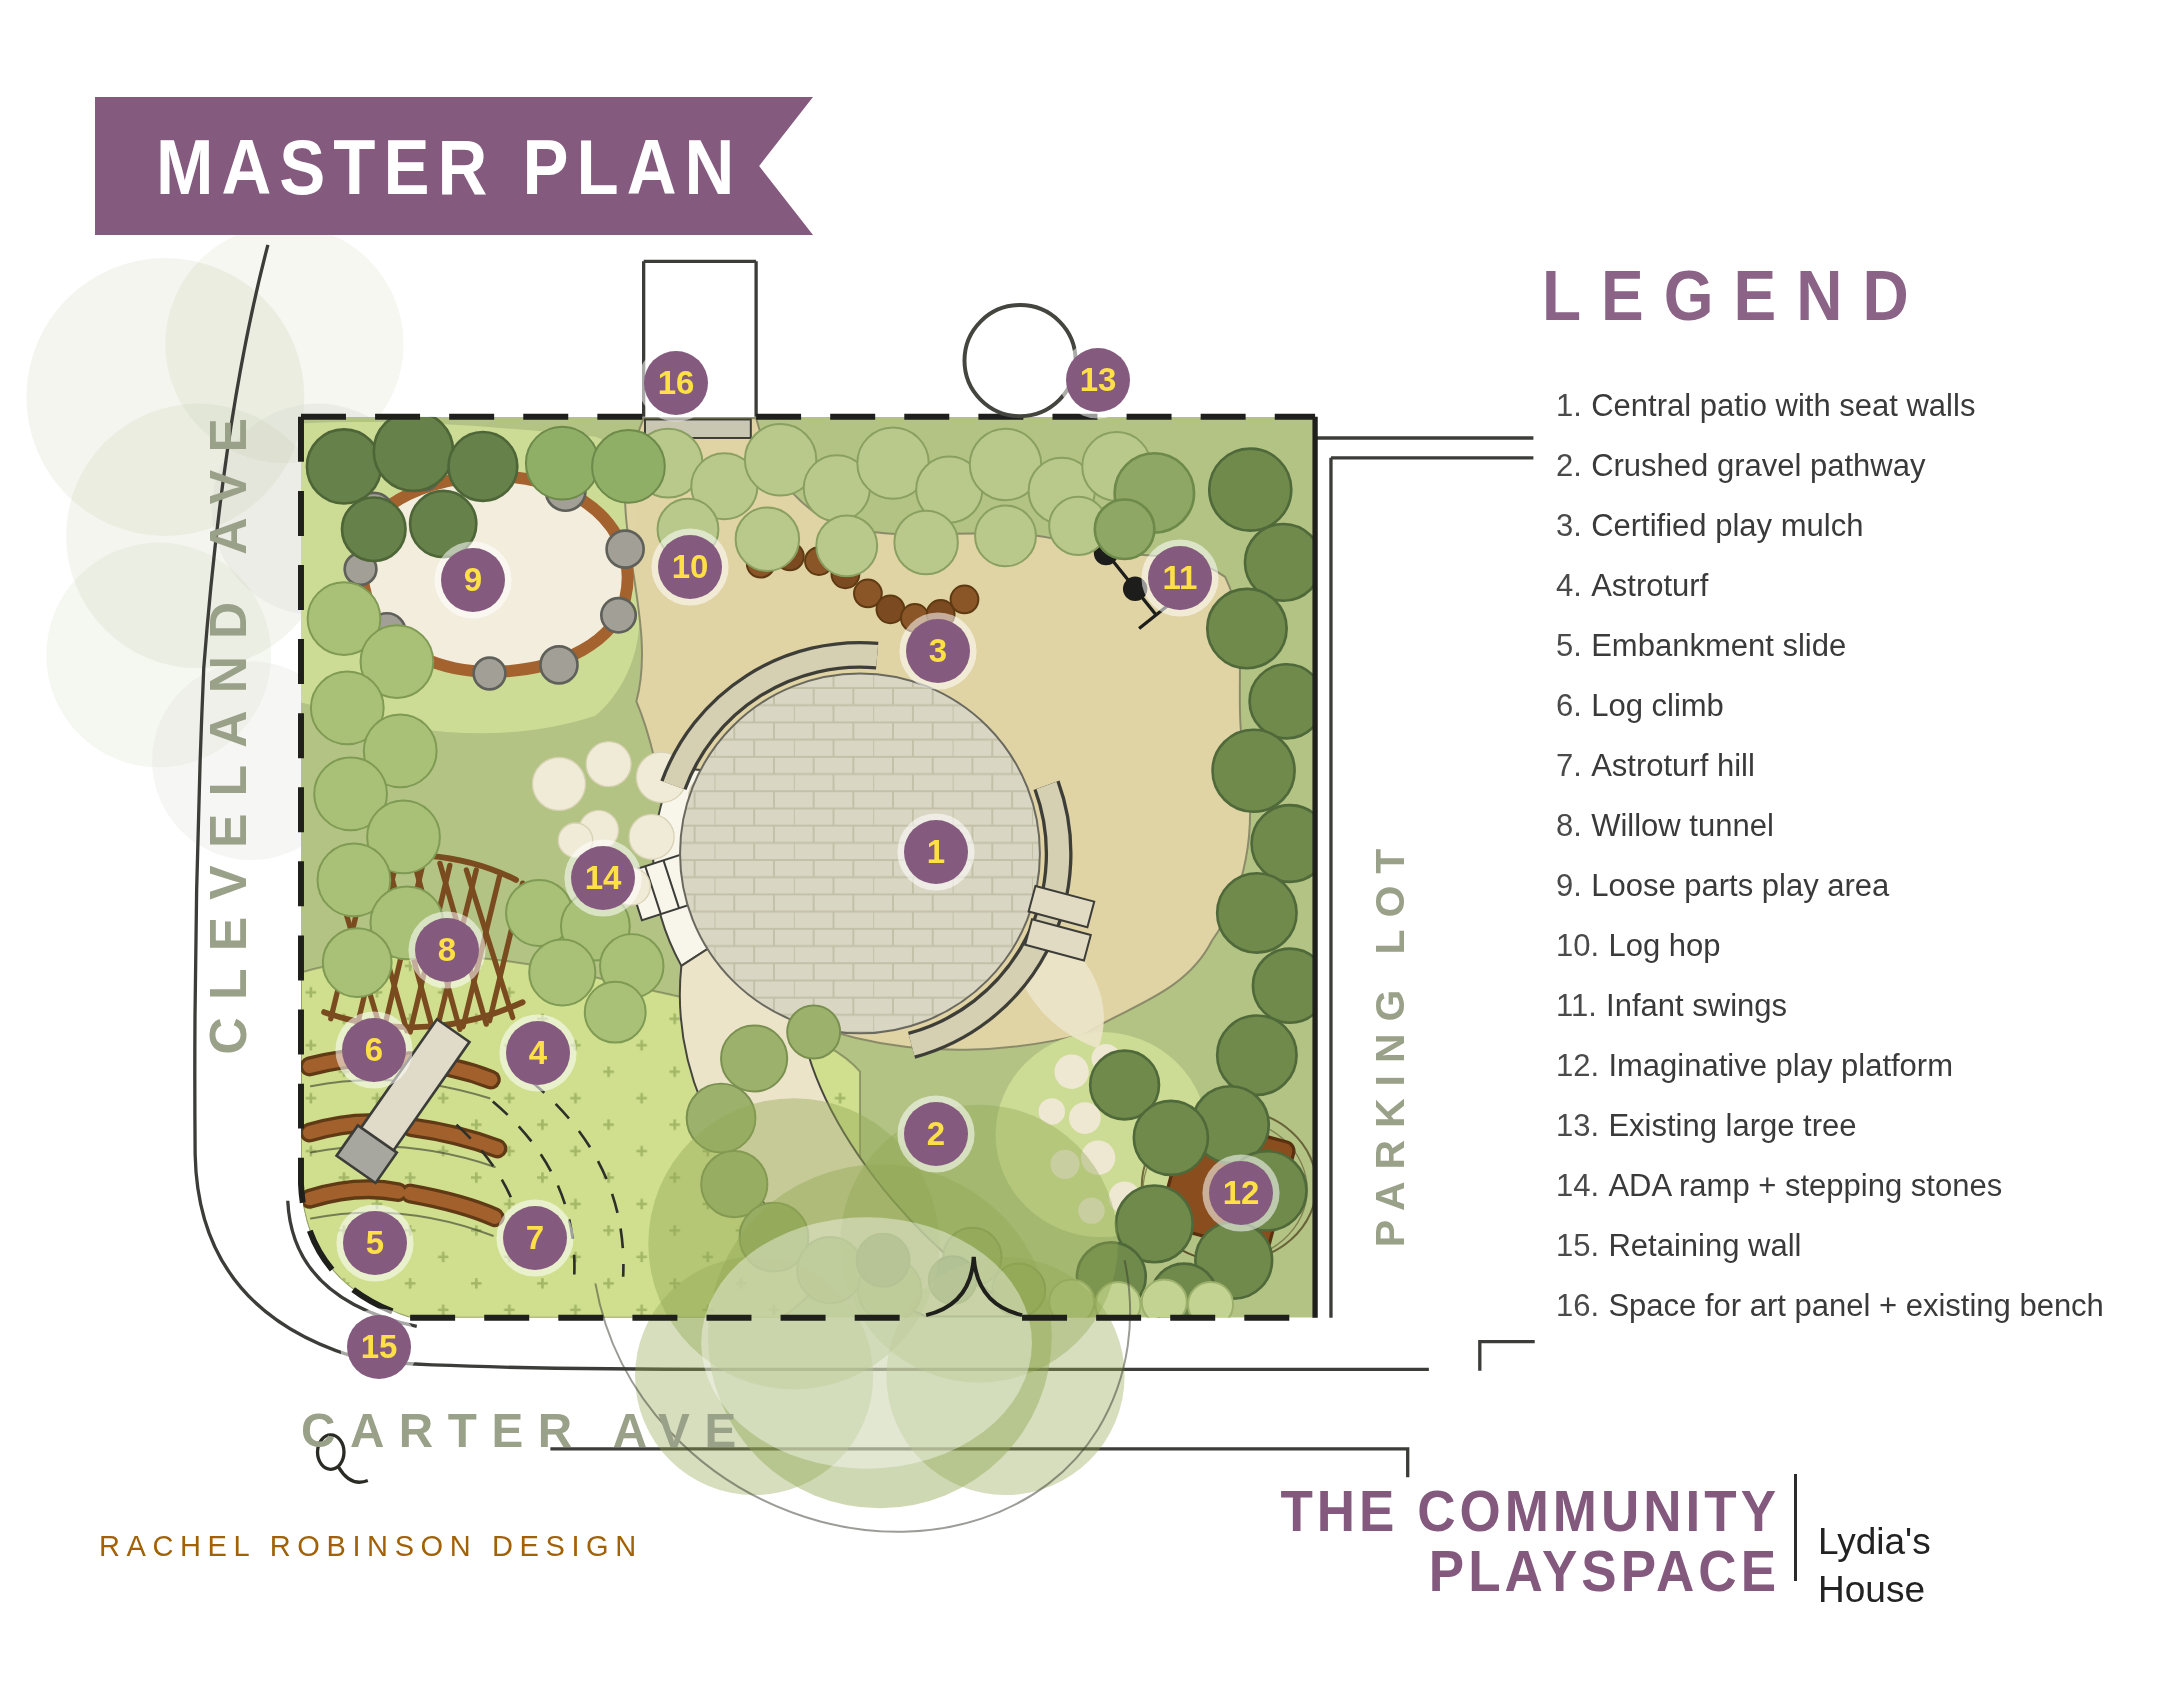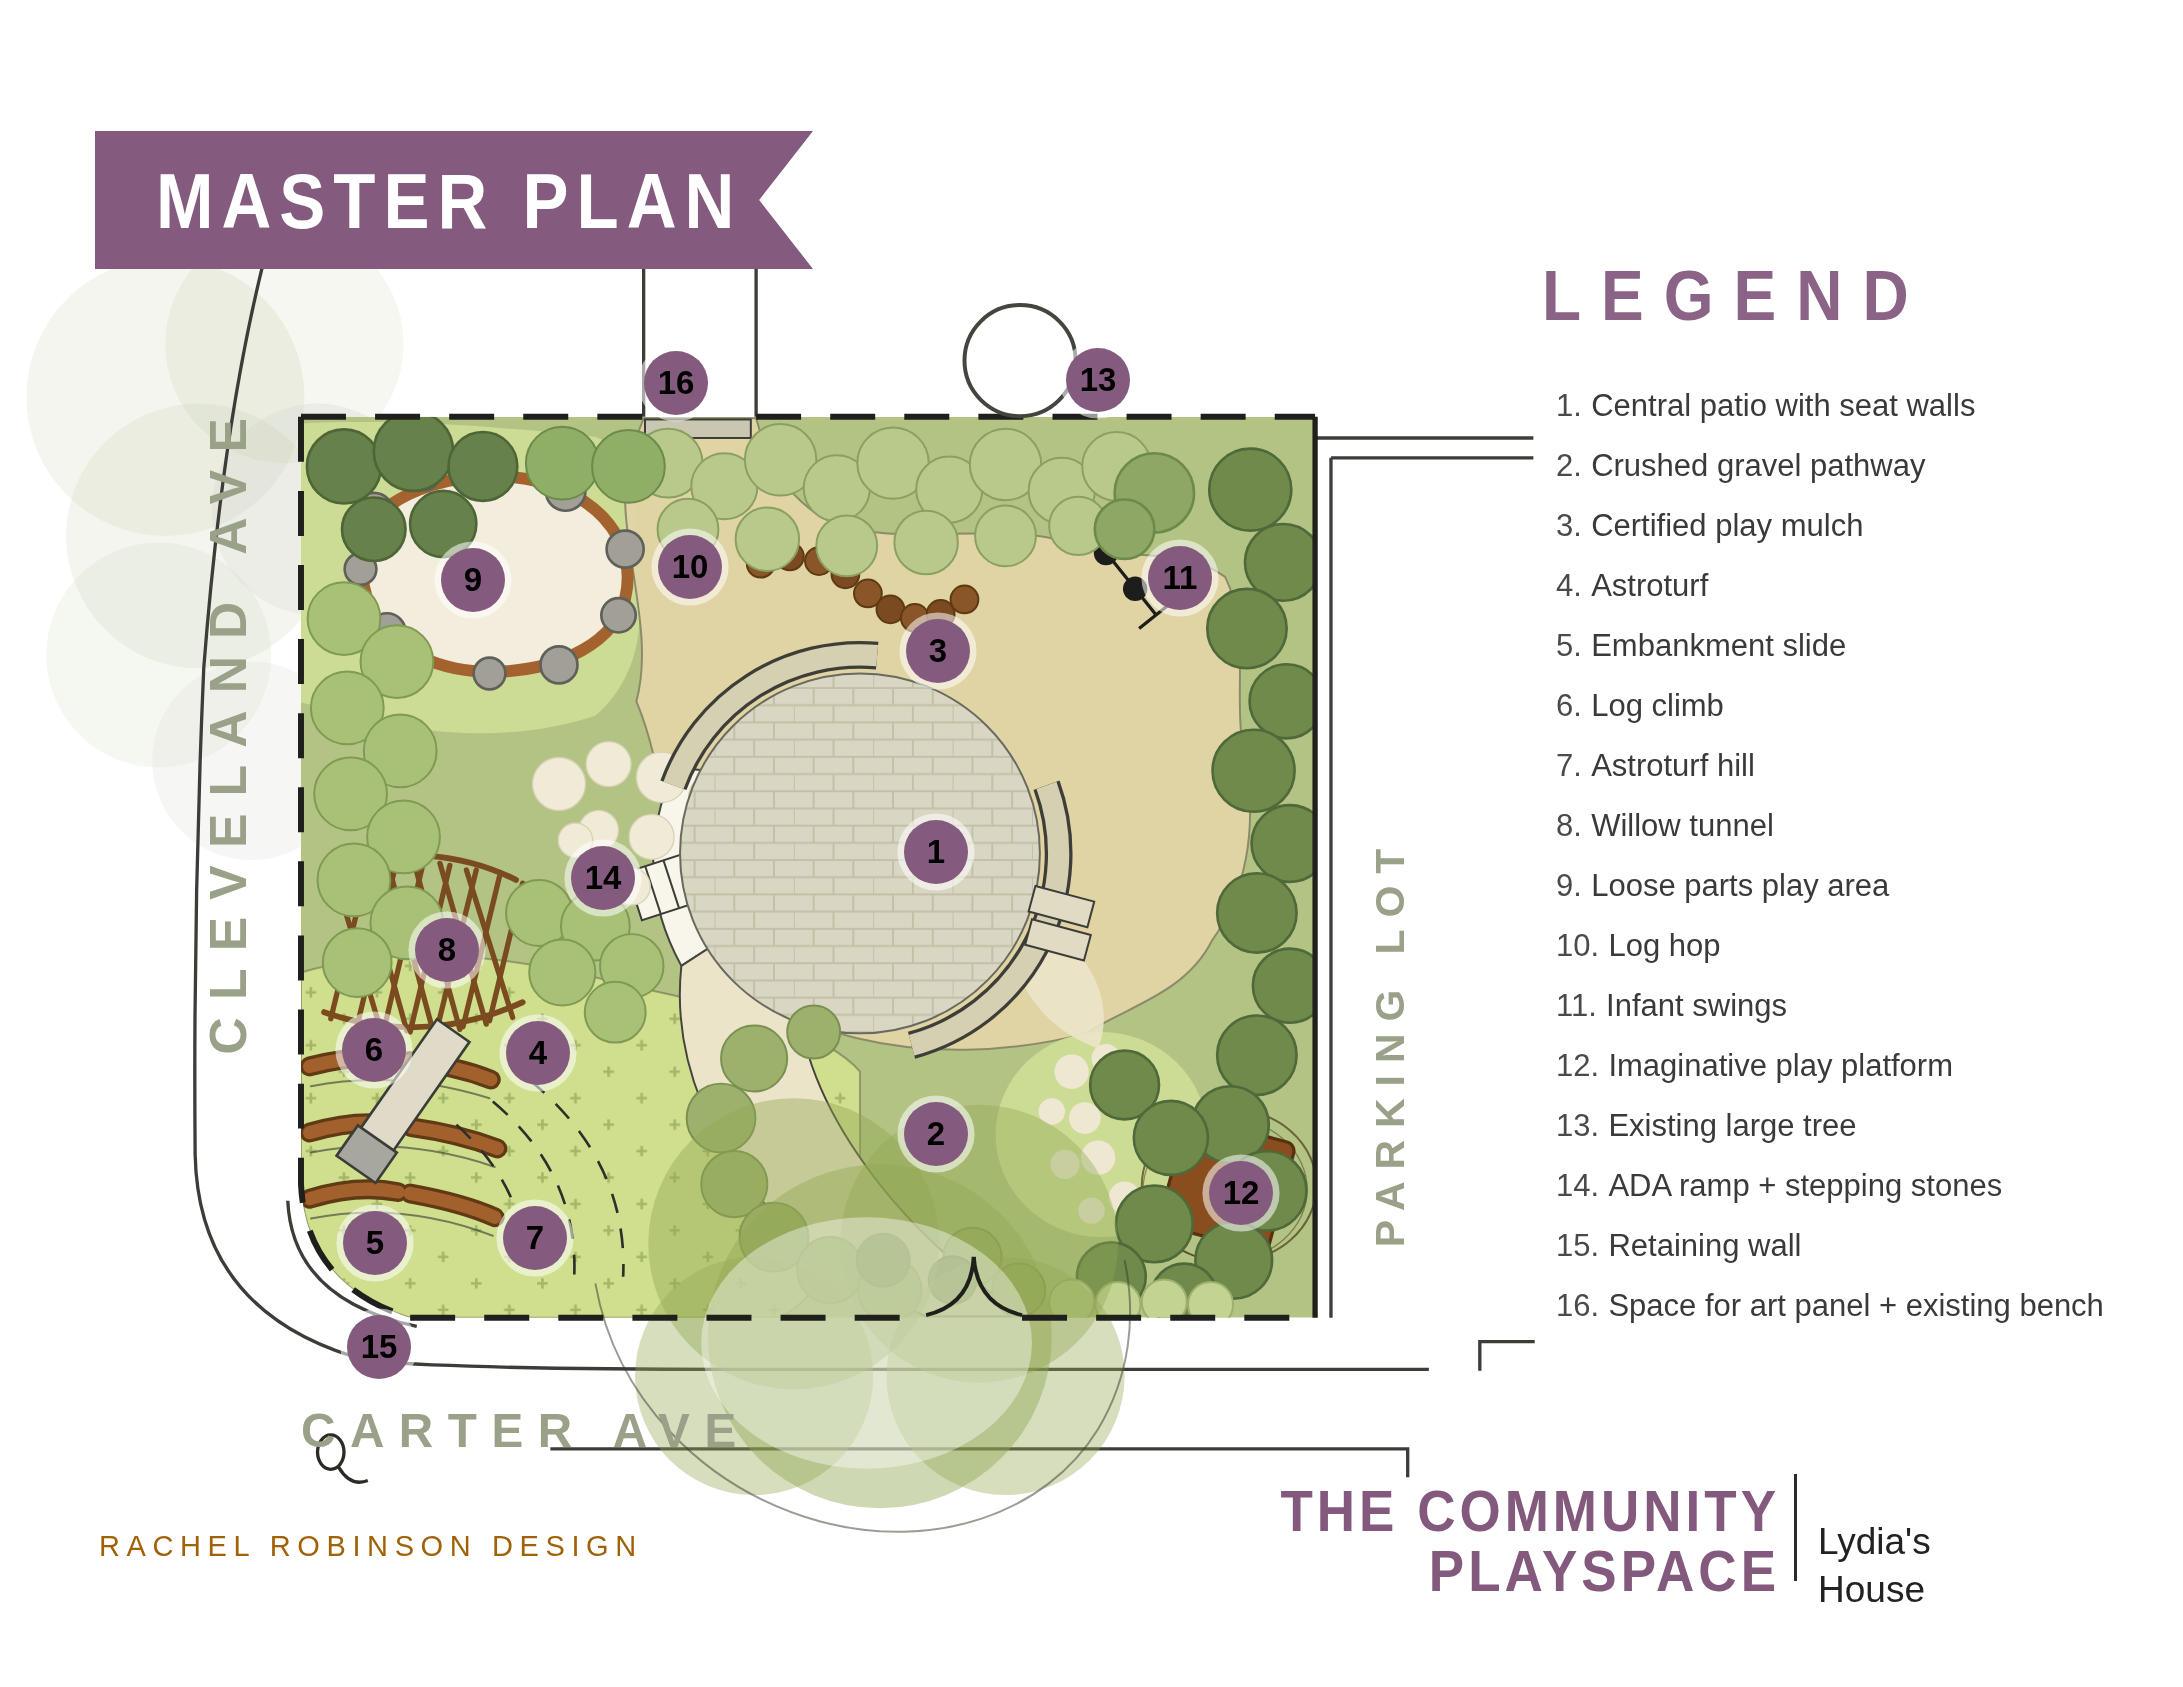--- a/index.html
+++ b/index.html
@@ -1,36 +1,36 @@
 <!DOCTYPE html>
 <html style="font-size:10.6px"><head>
 <meta charset="utf-8">
 <style>
   html,body{margin:0;padding:0;background:#ffffff;}
   .page{position:relative;width:2183px;height:1687px;background:#ffffff;overflow:hidden;
         font-family:"Liberation Sans", sans-serif;}
 
   
   .banner{position:absolute;left:95px;top:97px;width:718px;height:138px;background:#845a7e;
-          clip-path:polygon(0 0,100% 0,92.5% 50%,100% 100%,0 100%);margin-top:34px;}
+          clip-path:polygon(0 0,100% 0,92.5% 50%,100% 100%,0 100%);}
   .banner .t{position:absolute;left:61px;top:0;height:138px;line-height:142px;color:#ffffff;
              font-size:69px;font-weight:bold;letter-spacing:8px;white-space:nowrap;
              transform:scaleY(1.12);transform-origin:center;}
 
   
   .legend{position:absolute;left:1542px;top:255px;width:615px;}
   .legend h2{margin:0;font-size:64px;font-weight:bold;letter-spacing:20px;color:#8a6386;
              transform:scaleY(1.1);transform-origin:left top;}
   .legend ul{list-style:none;margin:14px;padding:0;position:absolute;left:0;top:107px;width:602px;}
   .legend li{font-size:31px;line-height:60px;color:#3a3a3a;padding-left:71px;text-indent:-71px;}
   .legend li .num{color:#4a4a4a;margin-right:9.3px;}
 
   
   .marker{position:absolute;width:64px;height:64px;border-radius:50%;background:#845a7e;
-          color:#000000;font-size:33px;font-weight:bold;display:flex;align-items:center;justify-content:center;
+          color:#fde047;font-size:33px;font-weight:bold;display:flex;align-items:center;justify-content:center;
           box-shadow:0 0 0 6.6px rgba(255,255,255,0.55);z-index:30;}
 
   
   .credit{position:absolute;left:99px;top:1526px;font-size:29px;line-height:41px;
           letter-spacing:6.6px;color:#a16207;}
   .brand{position:absolute;left:1191px;top:1481px;width:589px;text-align:right;color:#84597e;
          font-size:53px;line-height:56px;font-weight:bold;letter-spacing:4px;transform:scaleY(1.08);transform-origin:right top;}
   .divider{position:absolute;left:1794px;top:1474px;width:2.6px;height:107px;background:#2b2b2b;}
   .partner{position:absolute;left:1818px;top:1490px;font-size:37px;line-height:48px;color:#222222;margin-top:28px;}
 

